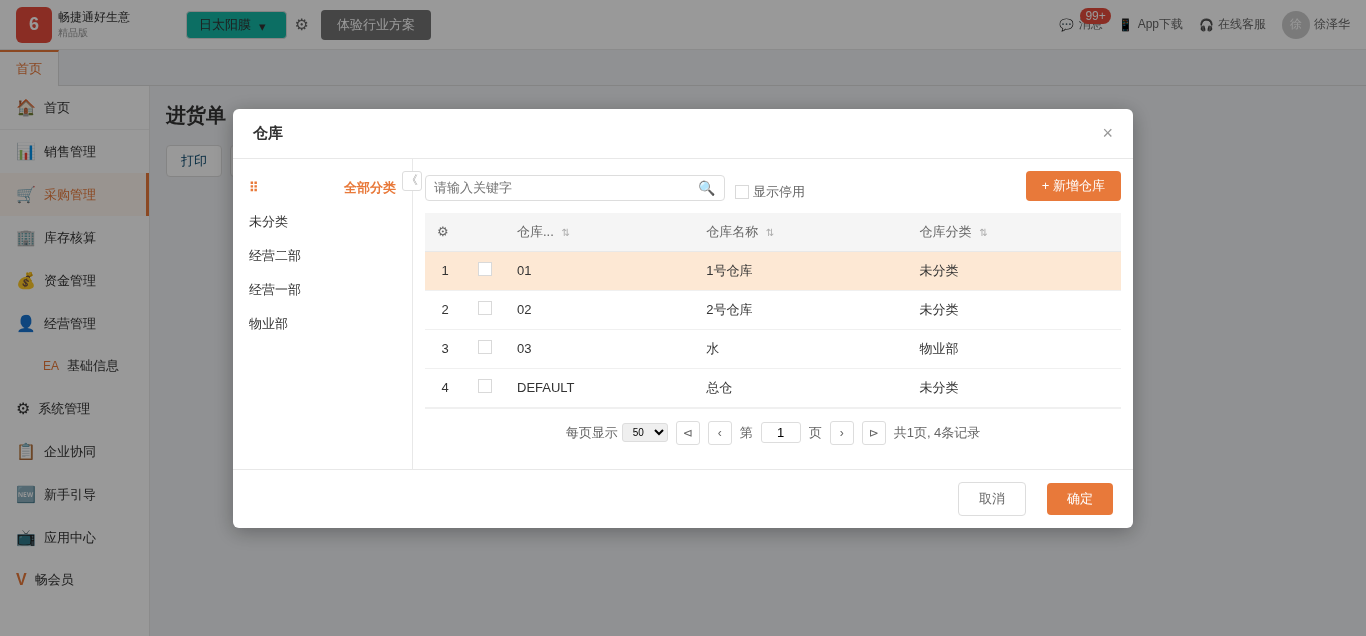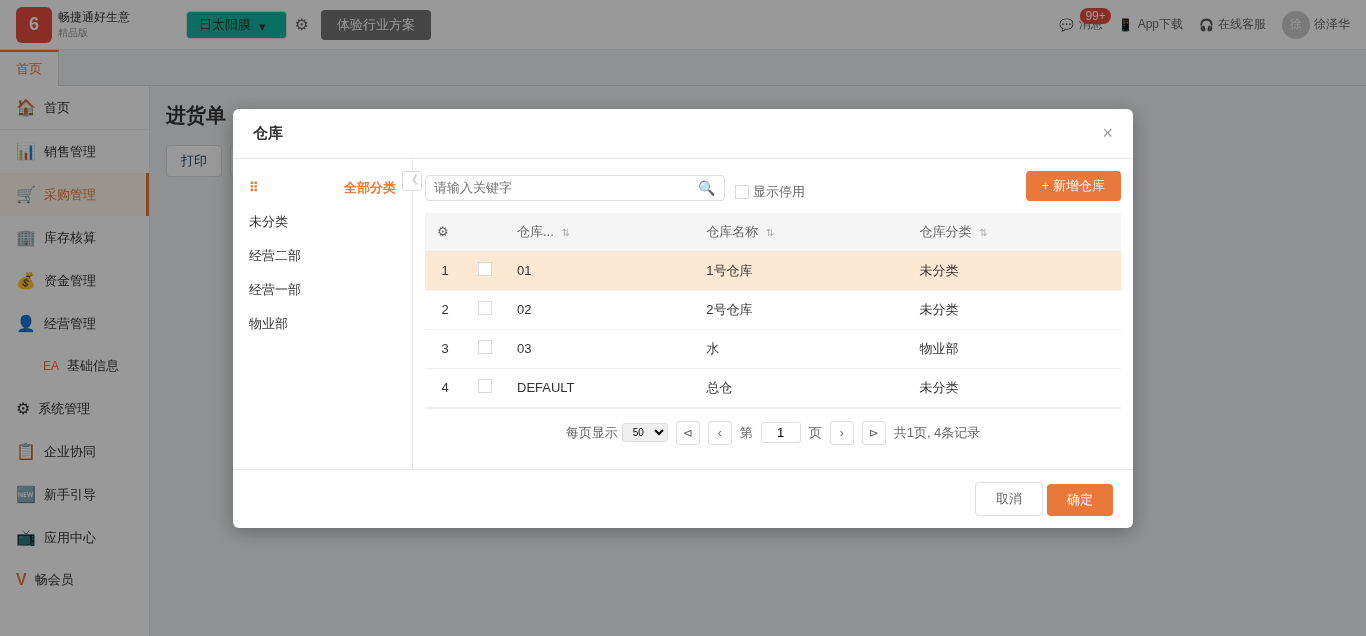--- a/index.html
+++ b/index.html
@@ -240,22 +240,22 @@
       display: flex; align-items: center; justify-content: center;
       cursor: pointer; color: #666; font-size: 12px;
     }
     .page-input {
       width: 40px; border: 1px solid #ddd; border-radius: 3px;
       padding: 2px 4px; text-align: center; font-size: 13px;
     }
 
     
     .modal-footer {
-      display: flex; align-items: flex-end; justify-content: flex-end;
-      padding: 12px 20px; gap: 4px;
+      display: flex; align-items: center; justify-content: flex-end;
+      padding: 12px 20px; gap: 21px;
       border-top: 1px solid #e8e8e8;
     }
     .cancel-btn {
       background: #fff; color: #666;
       border: 1px solid #ddd; border-radius: 4px;
       padding: 7px 20px; cursor: pointer; font-size: 13px;
     }
     .confirm-btn {
       background: #e8793a; color: #fff;
       border: none; border-radius: 4px;

